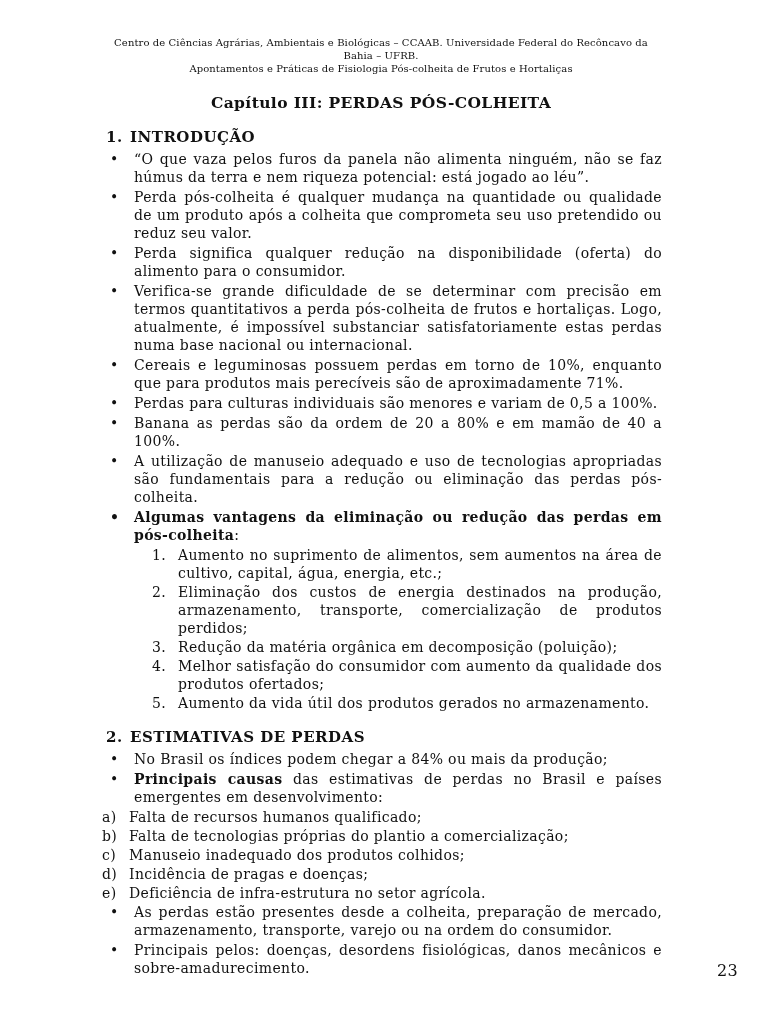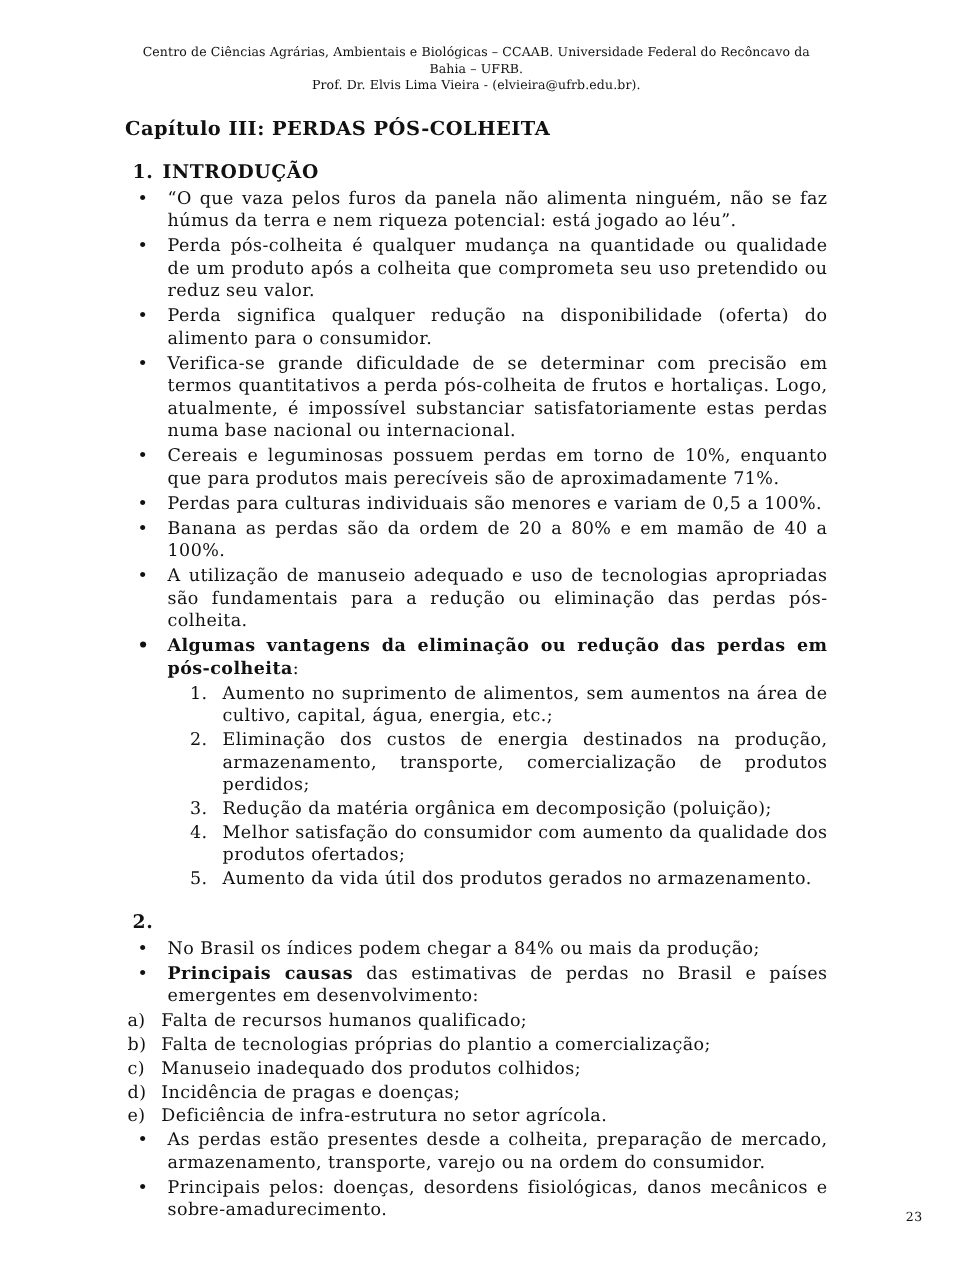--- a/index.html
+++ b/index.html
@@ -17,20 +17,21 @@
   }
   .doc-header {
     text-align: center;
     font-size: 10px;
     line-height: 13px;
     letter-spacing: 0.1px;
     color: #111111;
   }
   .doc-title {
     margin: 18px 0 16px 0;
+    text-align: center;
     font-size: 15.5px;
     font-weight: bold;
     letter-spacing: 0.4px;
   }
   .sec-heading {
     display: flex;
     margin: 0 0 4px 6px;
     font-size: 15px;
     font-weight: bold;
     letter-spacing: 0.5px;
@@ -50,32 +51,32 @@
   .li.bullet .mk { width: 24px; }
   .li.numbered { margin-left: 52px; margin-bottom: 1px; }
   .li.numbered .mk { width: 26px; }
   .li.lettered { margin-left: 2px; margin-bottom: 1px; }
   .li.lettered .mk { width: 27px; }
   .b { font-weight: bold; }
   .page-number {
     position: absolute;
     right: 30px;
     bottom: 44px;
-    font-size: 10px;
+    font-size: 16px;
     letter-spacing: 0.3px;
   }
 </style>
 </head>
 <body>
 
 <div class="page">
 
   <header class="doc-header">
     <div>Centro de Ciências Agrárias, Ambientais e Biológicas – CCAAB. Universidade Federal do Recôncavo da Bahia – UFRB.</div>
-    <div>Prof.  Dr. Elvis Lima Vieira - (elvieira@ufrb.edu.br).</div>
+    <div>Apontamentos e Práticas de Fisiologia Pós-colheita de Frutos e Hortaliças</div>
   </header>
 
   <h1 class="doc-title">Capítulo III: PERDAS PÓS-COLHEITA</h1>
 
   <h2 class="sec-heading">
     <span class="num">1.</span>
     <span>INTRODUÇÃO</span>
   </h2>
 
   <div class="li bullet">
@@ -132,20 +133,21 @@
     <span class="mk">4.</span>
     <div class="tx">Melhor satisfação do consumidor com aumento da qualidade dos produtos ofertados;</div>
   </div>
   <div class="li numbered">
     <span class="mk">5.</span>
     <div class="tx">Aumento da vida útil dos produtos gerados no armazenamento.</div>
   </div>
 
   <h2 class="sec-heading second">
     <span class="num">2.</span>
+    <span>ESTIMATIVAS DE PERDAS</span>
   </h2>
 
   <div class="li bullet">
     <span class="mk">•</span>
     <div class="tx">No Brasil os índices podem chegar a 84% ou mais da produção;</div>
   </div>
 
   <div class="li bullet">
     <span class="mk">•</span>
     <div class="tx"><span class="b">Principais causas</span><span> das estimativas de perdas no Brasil e países emergentes em desenvolvimento:</span></div>

